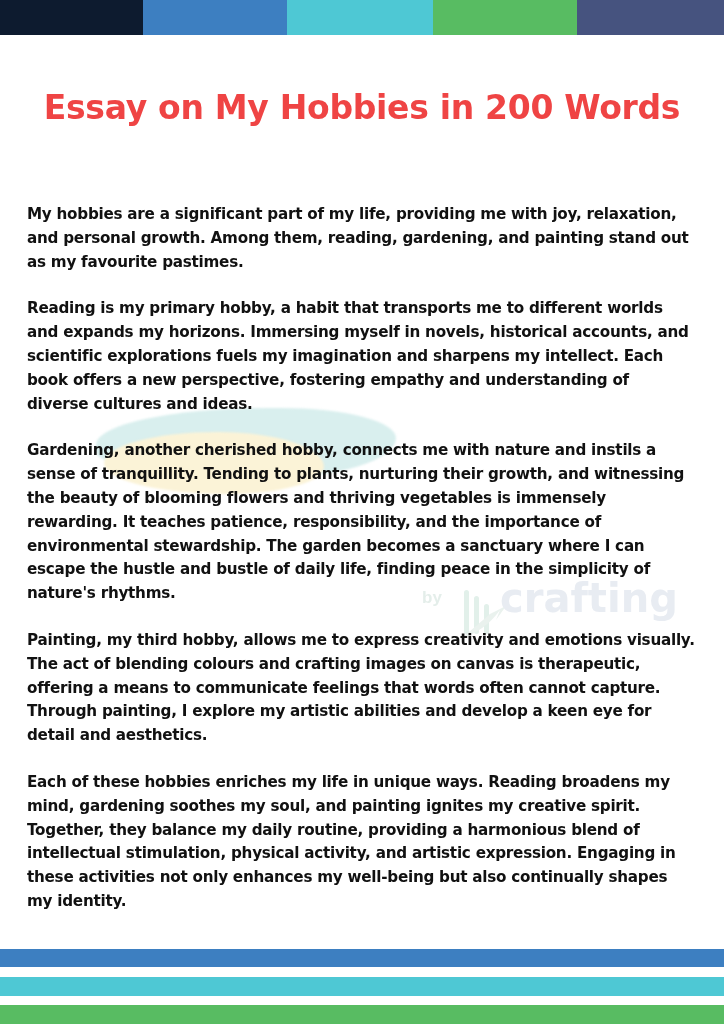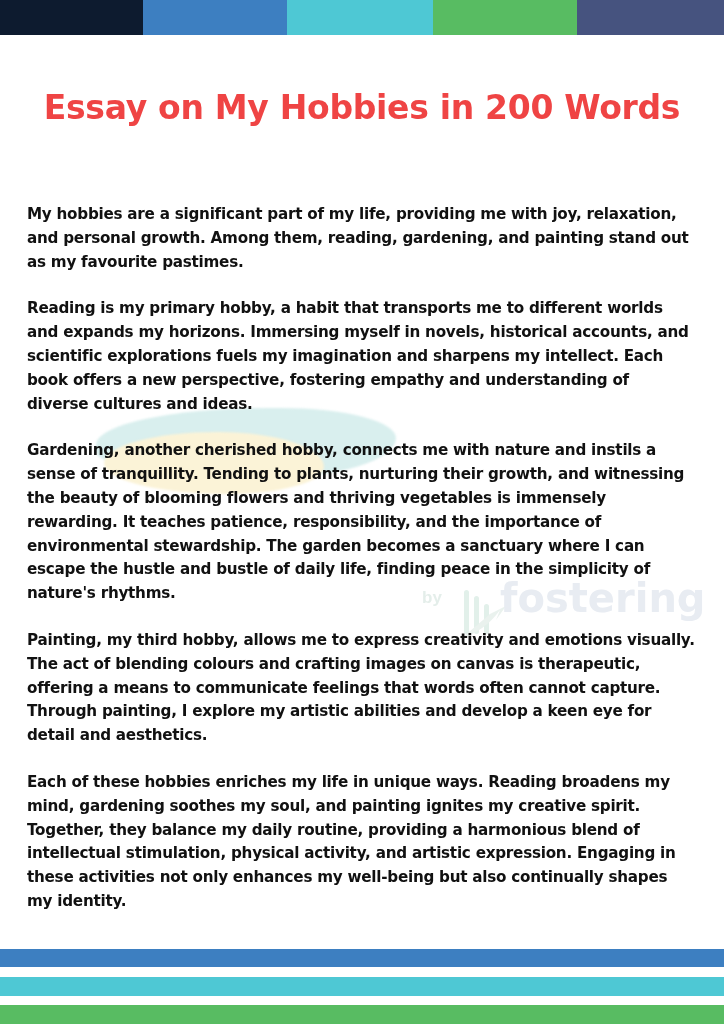--- a/index.html
+++ b/index.html
@@ -197,21 +197,21 @@
   <div class="watermark-layer">
     <div class="blob blob-teal"></div>
     <div class="blob blob-yellow"></div>
     <svg class="wm-logo" viewBox="0 0 70 62">
       <rect x="8" y="6" width="5" height="44" rx="2.5" fill="#e2f0ea"></rect>
       <rect x="18" y="12" width="5" height="38" rx="2.5" fill="#e2f0ea"></rect>
       <rect x="28" y="20" width="5" height="30" rx="2.5" fill="#e2f0ea"></rect>
       <path d="M6 54 C20 50, 34 40, 44 26 L40 36 L50 22 L34 30 Z" fill="#eaf2ee"></path>
     </svg>
     <div class="wm-by">by</div>
-    <div class="wm-leverage">fostering</div>
+    <div class="wm-leverage">crafting</div>
   </div>
 
   <div class="content">
     <h1 class="doc-title">Essay on My Hobbies in 200 Words</h1>
 
     <div class="body-text">
       <p>My hobbies are a significant part of my life, providing me with joy, relaxation, and personal growth. Among them, reading, gardening, and painting stand out as my favourite pastimes.</p>
       <p>Reading is my primary hobby, a habit that transports me to different worlds and expands my horizons. Immersing myself in novels, historical accounts, and scientific explorations fuels my imagination and sharpens my intellect. Each book offers a new perspective, fostering empathy and understanding of diverse cultures and ideas.</p>
       <p>Gardening, another cherished hobby, connects me with nature and instils a sense of tranquillity. Tending to plants, nurturing their growth, and witnessing the beauty of blooming flowers and thriving vegetables is immensely rewarding. It teaches patience, responsibility, and the importance of environmental stewardship. The garden becomes a sanctuary where I can escape the hustle and bustle of daily life, finding peace in the simplicity of nature's rhythms.</p>
       <p>Painting, my third hobby, allows me to express creativity and emotions visually. The act of blending colours and crafting images on canvas is therapeutic, offering a means to communicate feelings that words often cannot capture. Through painting, I explore my artistic abilities and develop a keen eye for detail and aesthetics.</p>

